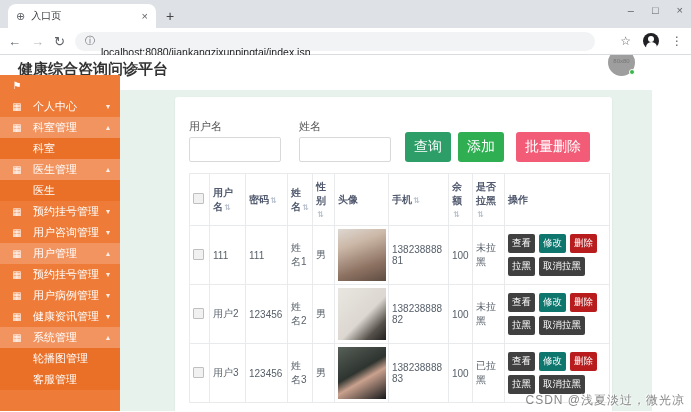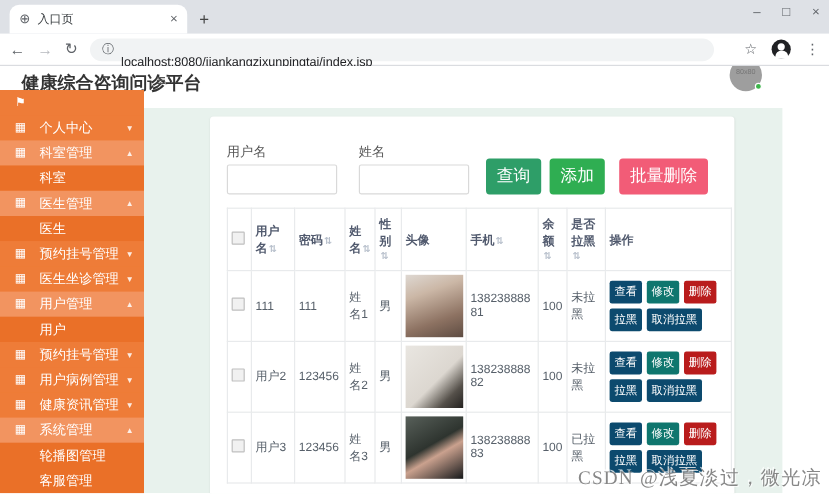--- a/index.html
+++ b/index.html
@@ -84,26 +84,26 @@
   .sort-ico { color:#b8c0cc; font-size:8px; margin-left:1px; }
   .cb { display:inline-block; width:11px; height:11px; background:#f1f1f1; border:1px solid #bfbfbf; border-radius:1px; cursor:pointer; }
   td.center, th.center { text-align:center; }
   .avatar-img { width:48px; height:52px; display:block; }
   .av0 { background:linear-gradient(160deg,#ded8d2 0%,#cbb7a6 30%,#8d7262 70%,#5e4c42 100%); }
   .av1 { background:linear-gradient(135deg,#e9e6e1 0%,#dcd7d0 55%,#55504a 80%,#23211f 100%); }
   .av2 { background:linear-gradient(150deg,#58605a 0%,#2e342f 45%,#caa18e 60%,#15181a 100%); }
   .ops { display:flex; flex-wrap:wrap; gap:4px; }
   .op-btn { border:none; color:#fff; font-size:9.5px; padding:3px 4px; border-radius:2px; cursor:pointer;
             font-family:inherit; white-space:nowrap; }
-  .op-view, .op-black, .op-unblack { background:#0c4a6e; }
+  .op-view, .op-black, .op-unblack { background:#404040; }
   .op-edit { background:#0f766e; }
   .op-del { background:#b91c1c; }
 
-  .watermark { position:absolute; right:6px; bottom:3px; z-index:60; font-size:16px; color:rgba(125,125,125,.92);
-               letter-spacing:1px; text-shadow:1px 1px 0 rgba(255,255,255,.75), -1px -1px 0 rgba(255,255,255,.75);font-family:Liberation Serif, serif; }
+  .watermark { position:absolute; right:6px; bottom:3px; z-index:60; font-size:12px; color:rgba(125,125,125,.92);
+               letter-spacing:1px; text-shadow:1px 1px 0 rgba(255,255,255,.75), -1px -1px 0 rgba(255,255,255,.75); }
 </style>
 </head>
 <body>
 
 <div class="tabstrip">
   <div class="tab">
     <span class="tab-favicon">⊕</span>
     <span class="tab-title">入口页</span>
     <span class="tab-close">×</span>
   </div>
@@ -163,30 +163,27 @@
       <div class="side-item sub">
         <span class="lbl">医生</span>
       </div>
       <div class="side-item parent">
         <span class="mi">▦</span>
         <span class="lbl">预约挂号管理</span>
         <span class="caret">▾</span>
       </div>
       <div class="side-item parent">
         <span class="mi">▦</span>
-        <span class="lbl">医生坐诊管理</span>
+        <span class="lbl">用户咨询管理</span>
         <span class="caret">▾</span>
       </div>
       <div class="side-item parent expanded">
         <span class="mi">▦</span>
         <span class="lbl">用户管理</span>
         <span class="caret">▴</span>
-      </div>
-      <div class="side-item sub">
-        <span class="lbl">用户</span>
       </div>
       <div class="side-item parent">
         <span class="mi">▦</span>
         <span class="lbl">预约挂号管理</span>
         <span class="caret">▾</span>
       </div>
       <div class="side-item parent">
         <span class="mi">▦</span>
         <span class="lbl">用户病例管理</span>
         <span class="caret">▾</span>

